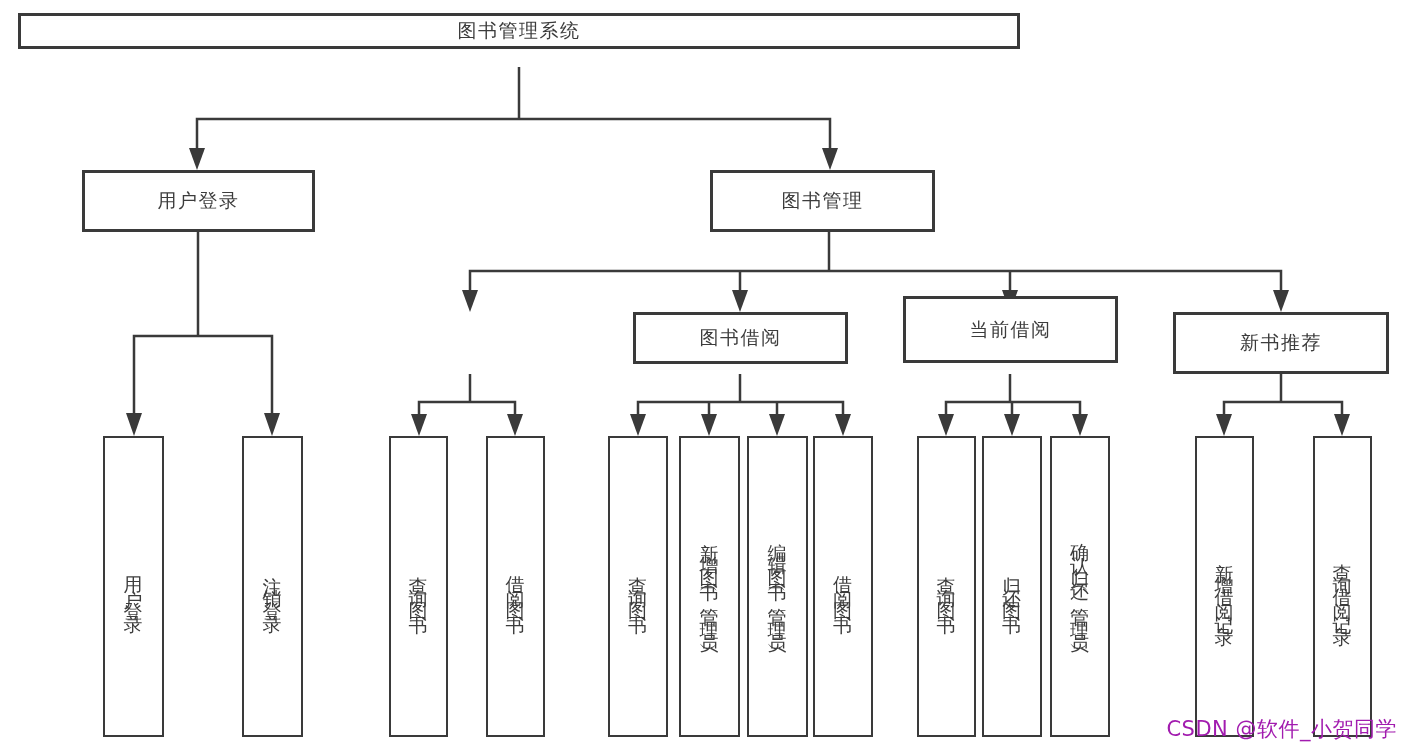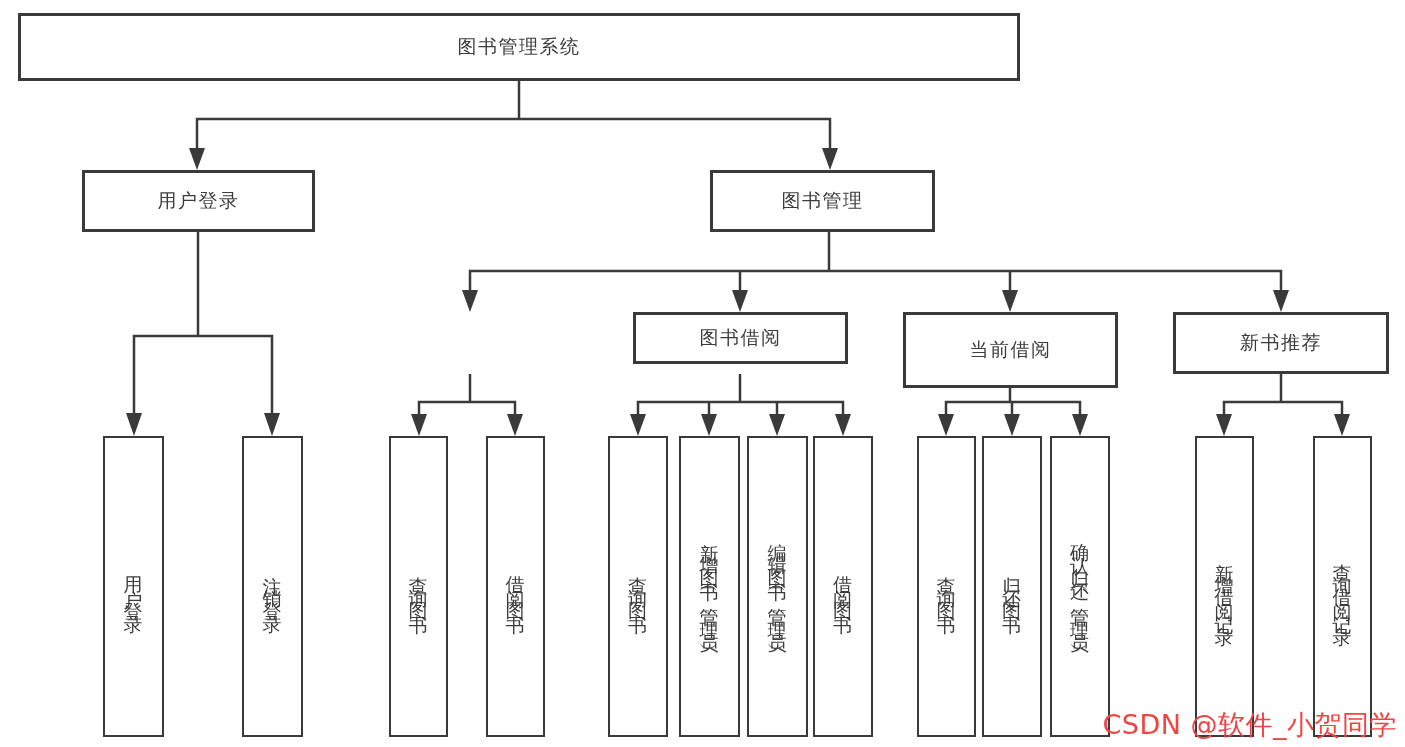--- a/index.html
+++ b/index.html
@@ -40,22 +40,22 @@
     text-orientation: mixed;
     font-size: 19px;
     letter-spacing: 13px;
     line-height: 1;
     white-space: nowrap;
   }
   .watermark {
     position: absolute;
     right: 8px;
     bottom: 4px;
-    font-size: 27px;
-    color: #ef4444;
+    font-size: 21px;
+    color: #a21caf;
     letter-spacing: 0.5px;
     white-space: nowrap;
   }
 </style>
 </head>
 <body>
 
 <div class="stage">
 
   <svg class="wires" viewBox="0 0 1405 747" xmlns="http://www.w3.org/2000/svg">
@@ -126,35 +126,35 @@
     <g stroke="#3a3a3a" stroke-width="2.5" fill="none">
       <path d="M1281 374 V402"></path>
       <path d="M1224 416 V402 H1342 V416"></path>
     </g>
     <g fill="#3a3a3a" stroke="none">
       <polygon points="1216,414 1232,414 1224,436"></polygon>
       <polygon points="1334,414 1350,414 1342,436"></polygon>
     </g>
   </svg>
 
-  <div class="box hlabel" style="left:18px;top:13px;width:1002px;height:68px">
+  <div class="box hlabel" style="left:18px;top:13px;width:1002px;height:36px">
     <span>图书管理系统</span>
   </div>
 
   <div class="box hlabel" style="left:82px;top:170px;width:233px;height:62px">
     <span>用户登录</span>
   </div>
   <div class="box hlabel" style="left:710px;top:170px;width:225px;height:62px">
     <span>图书管理</span>
   </div>
 
   <div class="box hlabel" style="left:633px;top:312px;width:215px;height:52px">
     <span>图书借阅</span>
   </div>
-  <div class="box hlabel" style="left:903px;top:312px;width:215px;height:76px">
+  <div class="box hlabel" style="left:903px;top:296px;width:215px;height:67px">
     <span>当前借阅</span>
   </div>
   <div class="box hlabel" style="left:1173px;top:312px;width:216px;height:62px">
     <span>新书推荐</span>
   </div>
 
   <div class="box leaf" style="left:103px;top:436px;width:61px;height:301px">
     <span>用户登录</span>
   </div>
   <div class="box leaf" style="left:242px;top:436px;width:61px;height:301px">

